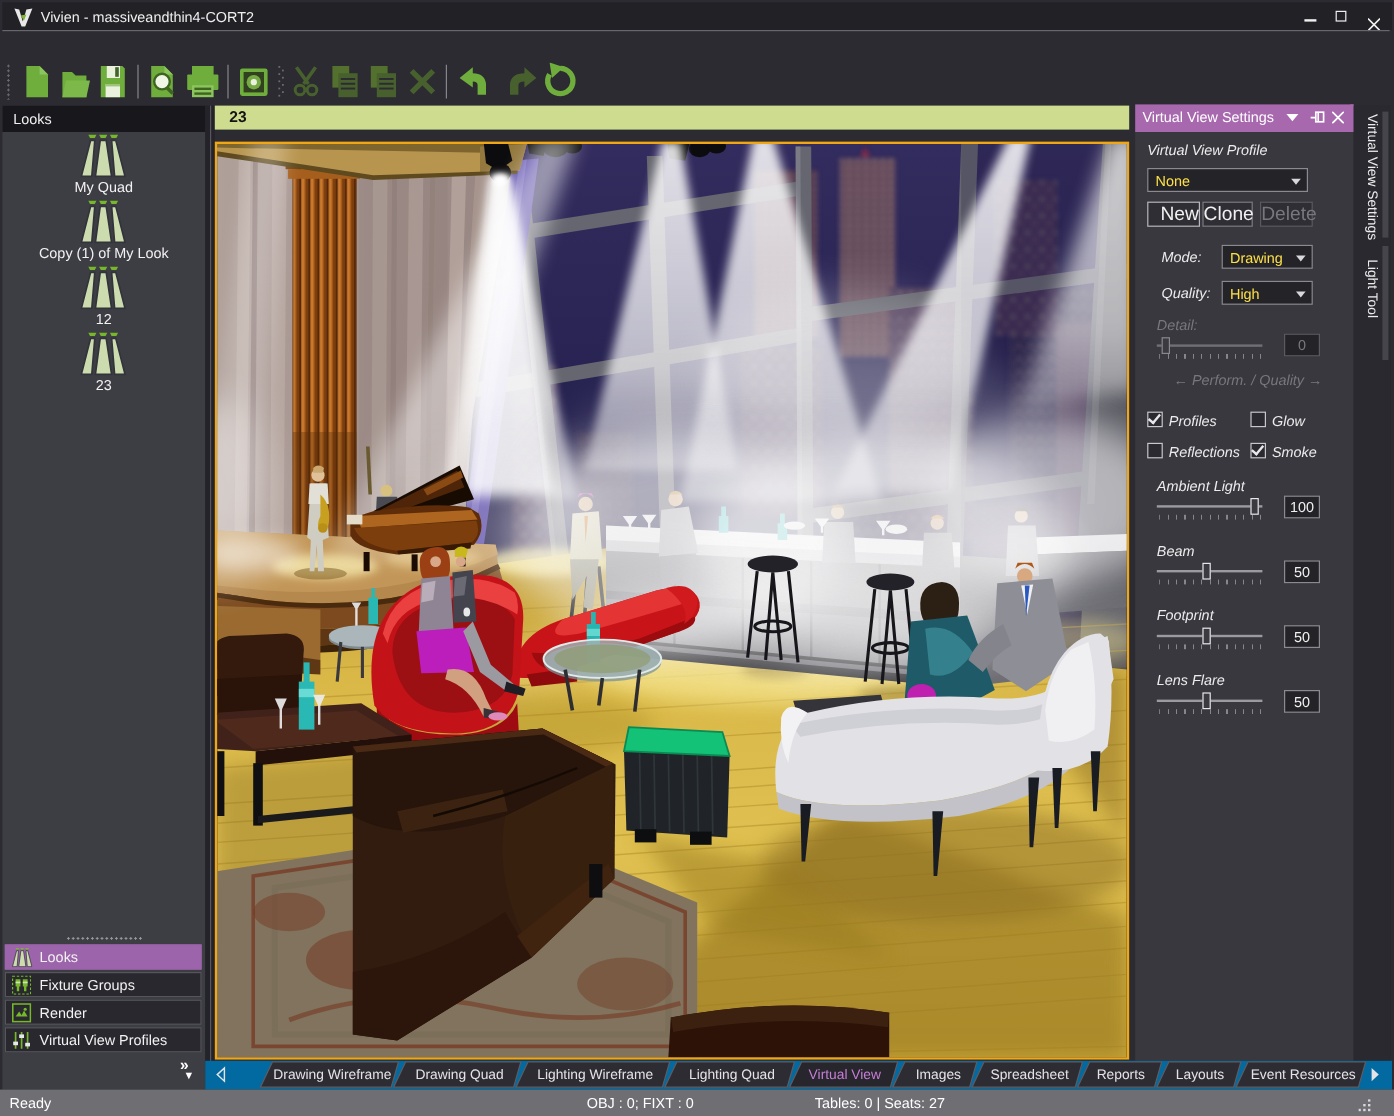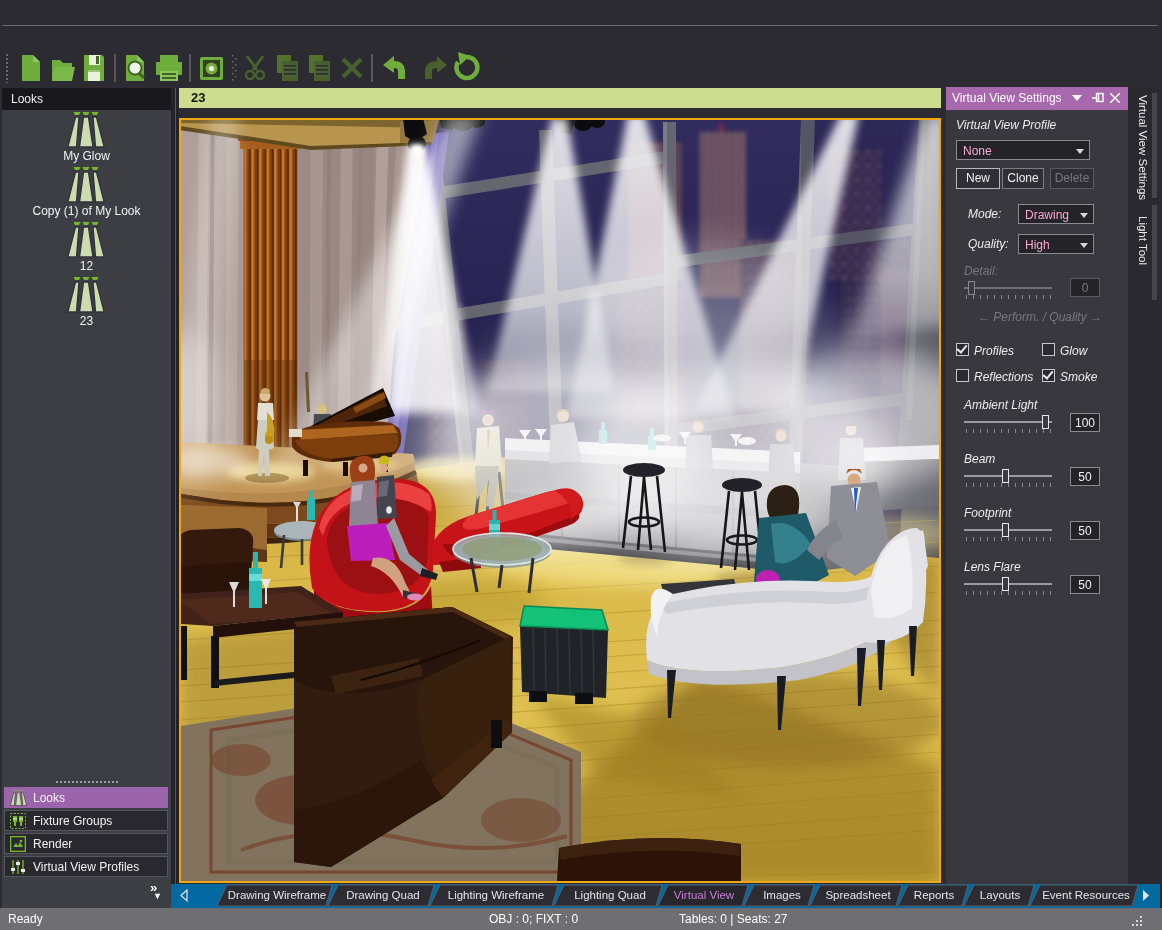--- a/index.html
+++ b/index.html
@@ -32,24 +32,24 @@
   .lbtn .ic{position:absolute;left:5px;top:2px;}
   
   #gbar{left:179px;top:88px;width:762px;height:20px;background:#cedc8f;color:#141414;font-size:13px;font-weight:bold;}
   #gbar span{position:absolute;left:12px;top:2px;}
   #vport{left:179px;top:118px;width:762px;height:765px;background:#15123a;border:2px solid #efa713;}
   
   #rpanel{left:946px;top:88px;width:182px;height:796px;background:#38383e;color:#ececec;font-size:12px;}
   #rphead{left:946px;top:87px;width:182px;height:23px;background:#a768ae;color:#fff;font-size:12px;}
   #rphead span{position:absolute;left:6px;top:4px;}
   #rpedge{left:1125px;top:87px;width:3px;height:23px;background:#a768ae;}
-  .combo{position:absolute;background:#242428;border:1px solid #8a8a90;height:20px;color:#f9a8d4;}
+  .combo{position:absolute;background:#242428;border:1px solid #8a8a90;height:20px;color:#fde047;}
   .combo .cv{position:absolute;left:6px;top:3px;}
   .combo .ca{position:absolute;right:5px;top:8px;width:0;height:0;border-left:4px solid transparent;border-right:4px solid transparent;border-top:5px solid #d8d8dc;}
-  .pbtn{position:absolute;height:21px;background:#2e2e34;border:1px solid #7c7c82;color:#f0f0f0;font-size:12px;text-align:center;}
+  .pbtn{position:absolute;height:21px;background:#2e2e34;border:1px solid #7c7c82;color:#f0f0f0;font-size:16px;text-align:right;}
   .slider{position:absolute;height:2px;background:#9a9aa0;}
   .sticks{position:absolute;height:4px;background-image:repeating-linear-gradient(90deg,#86868c 0 1px,transparent 1px 7px);}
   .sthumb{position:absolute;width:7px;height:14px;background:#3a3a40;border:1px solid #e8e8ec;}
   .vbox{position:absolute;width:30px;height:19px;background:#242428;border:1px solid #8a8a90;color:#f0f0f0;font-size:12px;text-align:center;line-height:19px;}
   .cb{position:absolute;width:13px;height:13px;background:#2a2a30;border:1px solid #c8c8cc;}
   .cb.on:after{content:"";position:absolute;left:2px;top:-1px;width:4px;height:8px;border:solid #e8e8ec;border-width:0 2px 2px 0;transform:rotate(40deg);}
   .rlab{position:absolute;font-style:italic;}
   .dim{color:#77777d;}
   
   #rstrip{left:1128px;top:88px;width:31px;height:796px;background:#29292f;}
@@ -58,20 +58,32 @@
   
   #tabrow{left:171px;top:884px;width:989px;height:24px;background:#0369a1;}
   
   #status{left:0px;top:908px;width:1162px;height:22px;background:#6e6e73;color:#fff;font-size:12px;}
   #status span{position:absolute;top:4px;}
 </style>
 </head>
 <body>
 <div id="win">
 
+  <div id="title" class="abs">
+    <svg class="abs" style="left:9px;top:4px" width="17" height="17" viewBox="0 0 17 17">
+      <path d="M1 1 L5 2 L8 12 L11 2 L16 1 L10 16 L7 16 Z" fill="#e8e8e8"></path>
+      <path d="M6 7 L11 6 L9 11 Z" fill="#7fb437"></path>
+    </svg>
+    <span class="txt">Vivien - massiveandthin4-CORT2</span>
+    <div class="wbtn" style="left:1085px;top:14px;width:10px;height:2px;background:#f0f0f0"></div>
+    <div class="wbtn" style="left:1111px;top:7px;width:9px;height:9px;border:1.5px solid #f0f0f0"></div>
+    <svg class="wbtn" style="left:1138px;top:7px" width="10" height="10" viewBox="0 0 10 10">
+        <path d="M0 0 L10 10 M10 0 L0 10" stroke="#f0f0f0" stroke-width="1.4"></path>
+      </svg>
+  </div>
   <div id="tsep" class="abs"></div>
 
 
   <div id="tool" class="abs">
     <div class="grip" style="left:3px;top:6px;height:30px"></div>
     <svg class="abs" style="left:12px;top:5px" width="470" height="32" viewBox="0 0 470 32" id="tbicons">
       <g fill="#6fae3c">
         <path d="M8 3 L19 3 L26 10 L26 29 L8 29 Z"></path>
           <path d="M19 3 L19 10 L26 10 Z" fill="#8cc45e"></path>
         <path d="M38 8 L46 8 L49 11 L58 11 L58 29 L38 29 Z"></path>
@@ -162,21 +174,21 @@
         <path d="M16.5 5 L21.5 5 L26 35 L12.5 35 Z"></path>
         <path d="M26 5 L29.5 5 L37.2 35 L28.5 35 Z"></path>
       </g>
     </g>
   </defs>
     </svg>
   <div id="looksitems" class="abs" style="left:2px;top:110px;width:169px;height:660px">
     <svg class="abs" style="left:65px;top:2px" width="38" height="36" viewBox="0 0 38 36">
         <use href="#lookic"></use>
       </svg>
-    <div class="lookitem" style="top:39px">My Glow</div>
+    <div class="lookitem" style="top:39px">My Quad</div>
     <svg class="abs" style="left:65px;top:57px" width="38" height="36" viewBox="0 0 38 36">
         <use href="#lookic"></use>
       </svg>
     <div class="lookitem" style="top:94px">Copy (1) of My Look</div>
     <svg class="abs" style="left:65px;top:112px" width="38" height="36" viewBox="0 0 38 36">
         <use href="#lookic"></use>
       </svg>
     <div class="lookitem" style="top:149px">12</div>
     <svg class="abs" style="left:65px;top:167px" width="38" height="36" viewBox="0 0 38 36">
         <use href="#lookic"></use>

